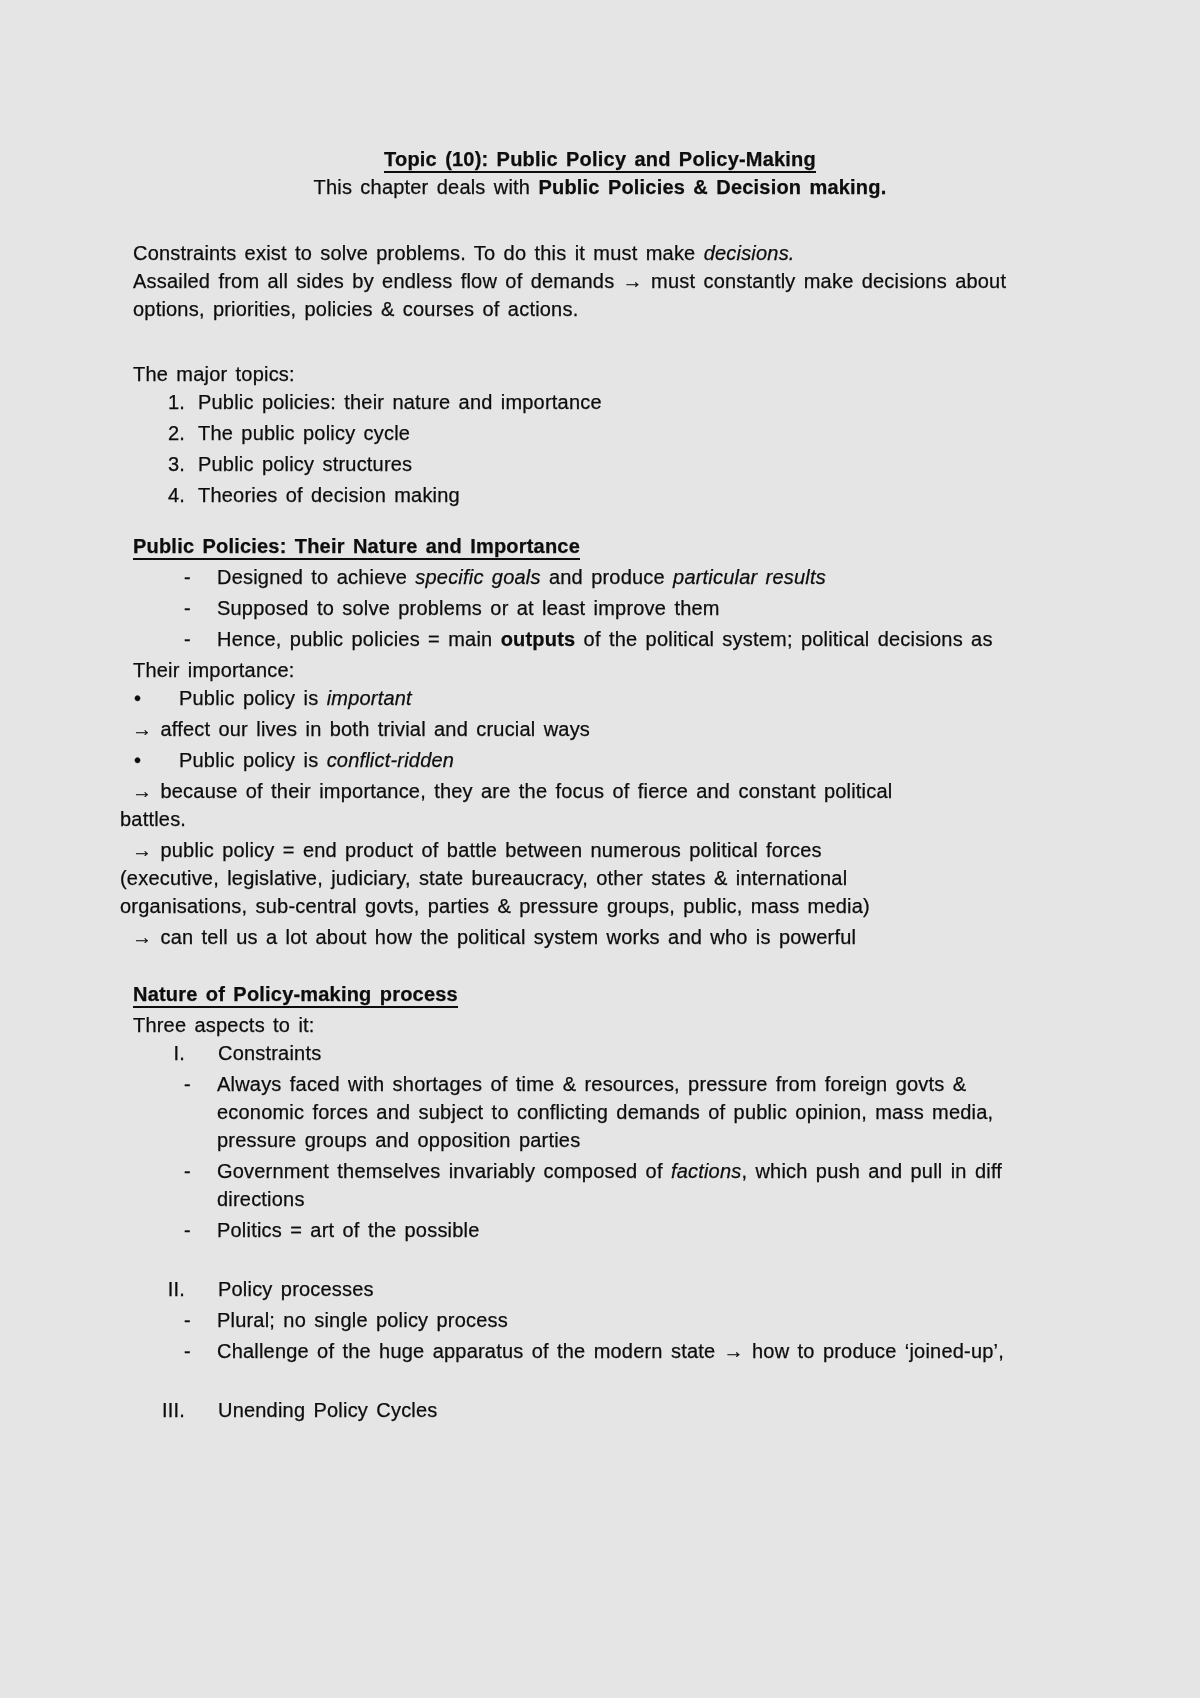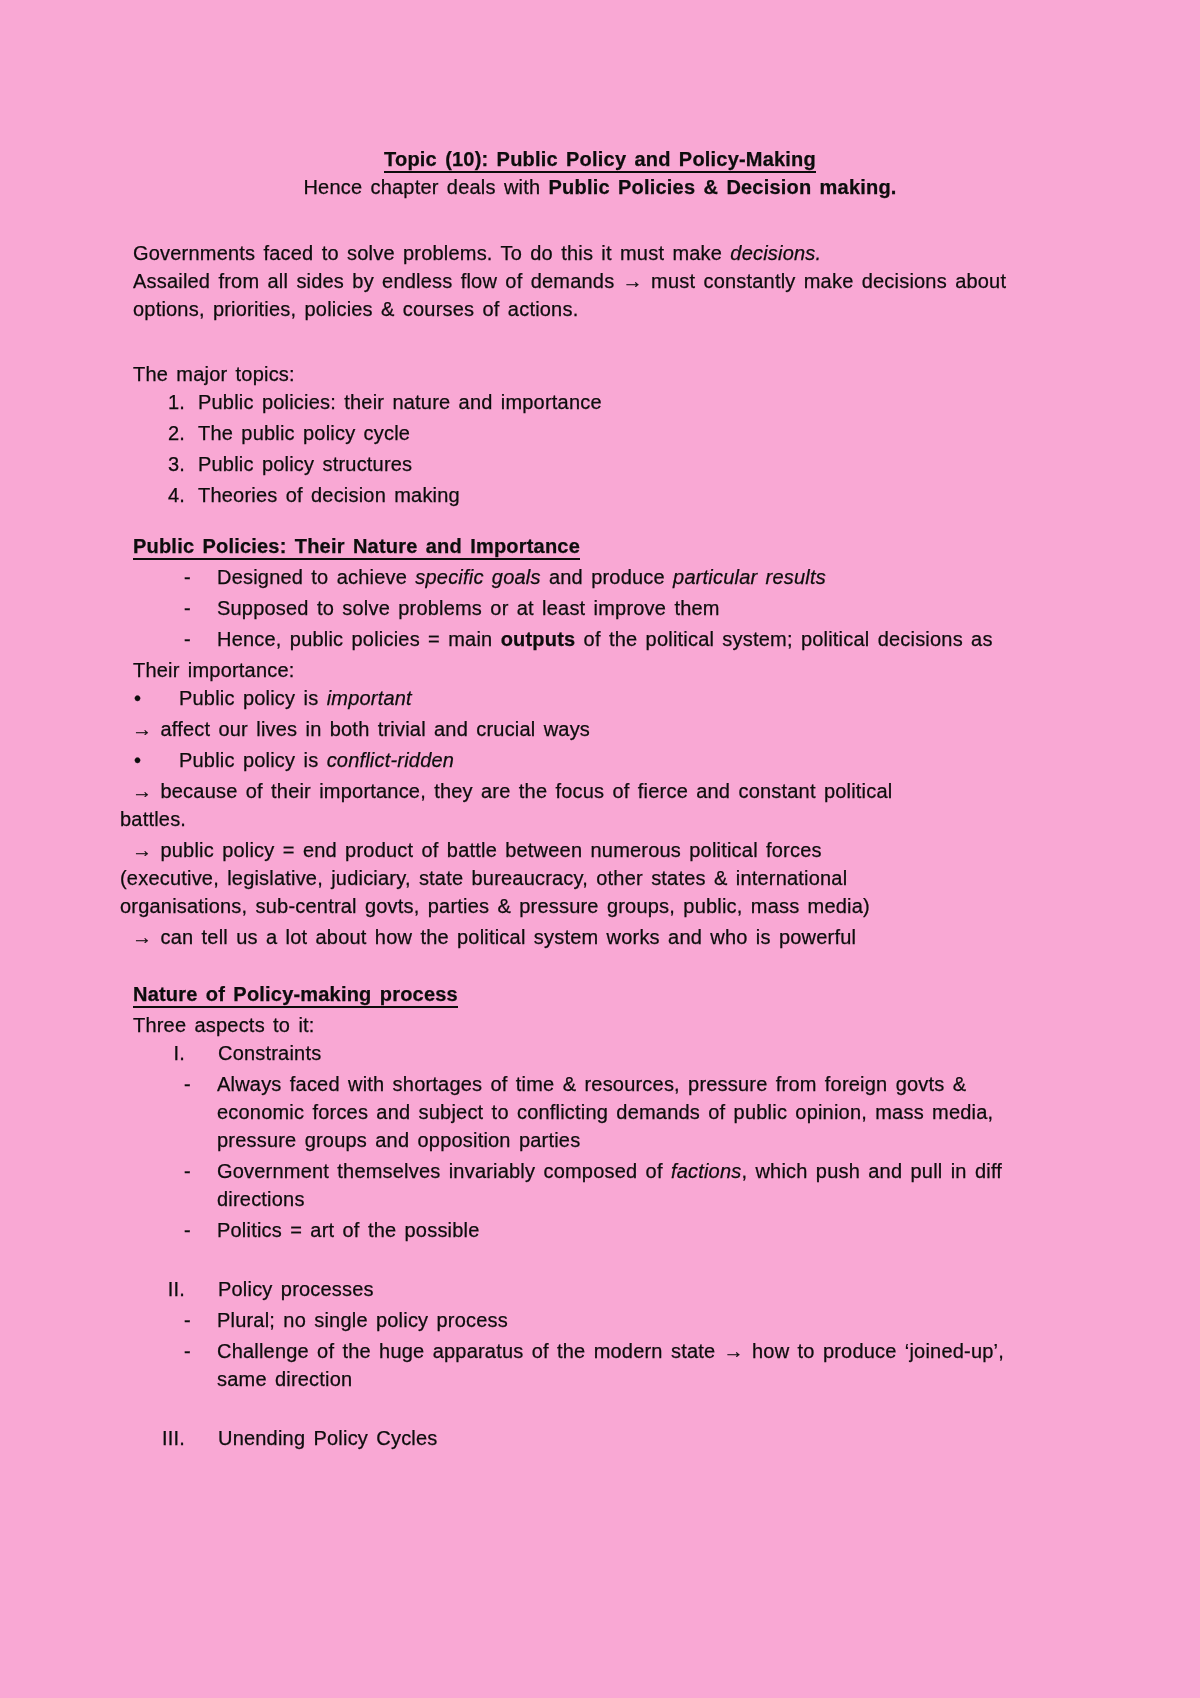--- a/index.html
+++ b/index.html
@@ -4,21 +4,21 @@
 <style>
   html, body {
     margin: 0;
     padding: 0;
     background: #ffffff;
   }
   .page {
     position: relative;
     width: 1200px;
     height: 1698px;
-    background: #f9a8d4;
+    background: #e5e5e5;
     overflow: hidden;
     font-family: "Liberation Sans", "DejaVu Sans", sans-serif;
     font-size: 20px;
     line-height: 28px;
     color: #0d0d0d;
     letter-spacing: 0.2px;
     word-spacing: 2.5px;
     -webkit-text-stroke: 0.25px currentColor;
   }
   .content { padding-top: 145px; }
@@ -46,24 +46,24 @@
   .u { border-bottom: 2px solid currentColor; padding-bottom: 1px; }
 
   .blank { width: 100%; }
 </style>
 </head>
 <body>
 
 <div class="page">
   <div class="content" id="doc-content">
       <div class="ln center"><span class="b u">Topic (10): Public Policy and Policy-Making</span></div>
-      <div class="ln center"><span class="">Hence chapter deals with </span><span class="b">Public Policies &amp; Decision making.</span></div>
+      <div class="ln center"><span class="">This chapter deals with </span><span class="b">Public Policies &amp; Decision making.</span></div>
       <div class="blank" style="height: 38px;"></div>
       <div class="para">
-        <div class="ln"><span class="">Governments faced to solve problems. To do this it must make </span><span class="i">decisions.</span></div>
+        <div class="ln"><span class="">Constraints exist to solve problems. To do this it must make </span><span class="i">decisions.</span></div>
         <div class="ln"><span class="">Assailed from all sides by endless flow of demands </span><span class="">→</span><span class=""> must constantly make decisions about</span></div>
         <div class="ln"><span class="">options, priorities, policies &amp; courses of actions.</span></div>
       </div>
       <div class="blank" style="height: 37px;"></div>
       <div class="para">
         <div class="ln"><span class="">The major topics:</span></div>
       </div>
       <div class="item num">
         <span class="marker">1.</span>
         <div class="ln"><span class="">Public policies: their nature and importance</span></div>
@@ -149,21 +149,20 @@
         <span class="marker">II.</span>
         <div class="ln"><span class="">Policy processes</span></div>
       </div>
       <div class="item dash">
         <span class="marker">-</span>
         <div class="ln"><span class="">Plural; no single policy process</span></div>
       </div>
       <div class="item dash">
         <span class="marker">-</span>
         <div class="ln"><span class="">Challenge of the huge apparatus of the modern state </span><span class="">→</span><span class=""> how to produce ‘joined-up’,</span></div>
-        <div class="ln"><span class="">same direction</span></div>
       </div>
       <div class="blank" style="height: 28px;"></div>
       <div class="item roman">
         <span class="marker">III.</span>
         <div class="ln"><span class="">Unending Policy Cycles</span></div>
       </div>
     </div>
 </div>
 
 </body></html>

